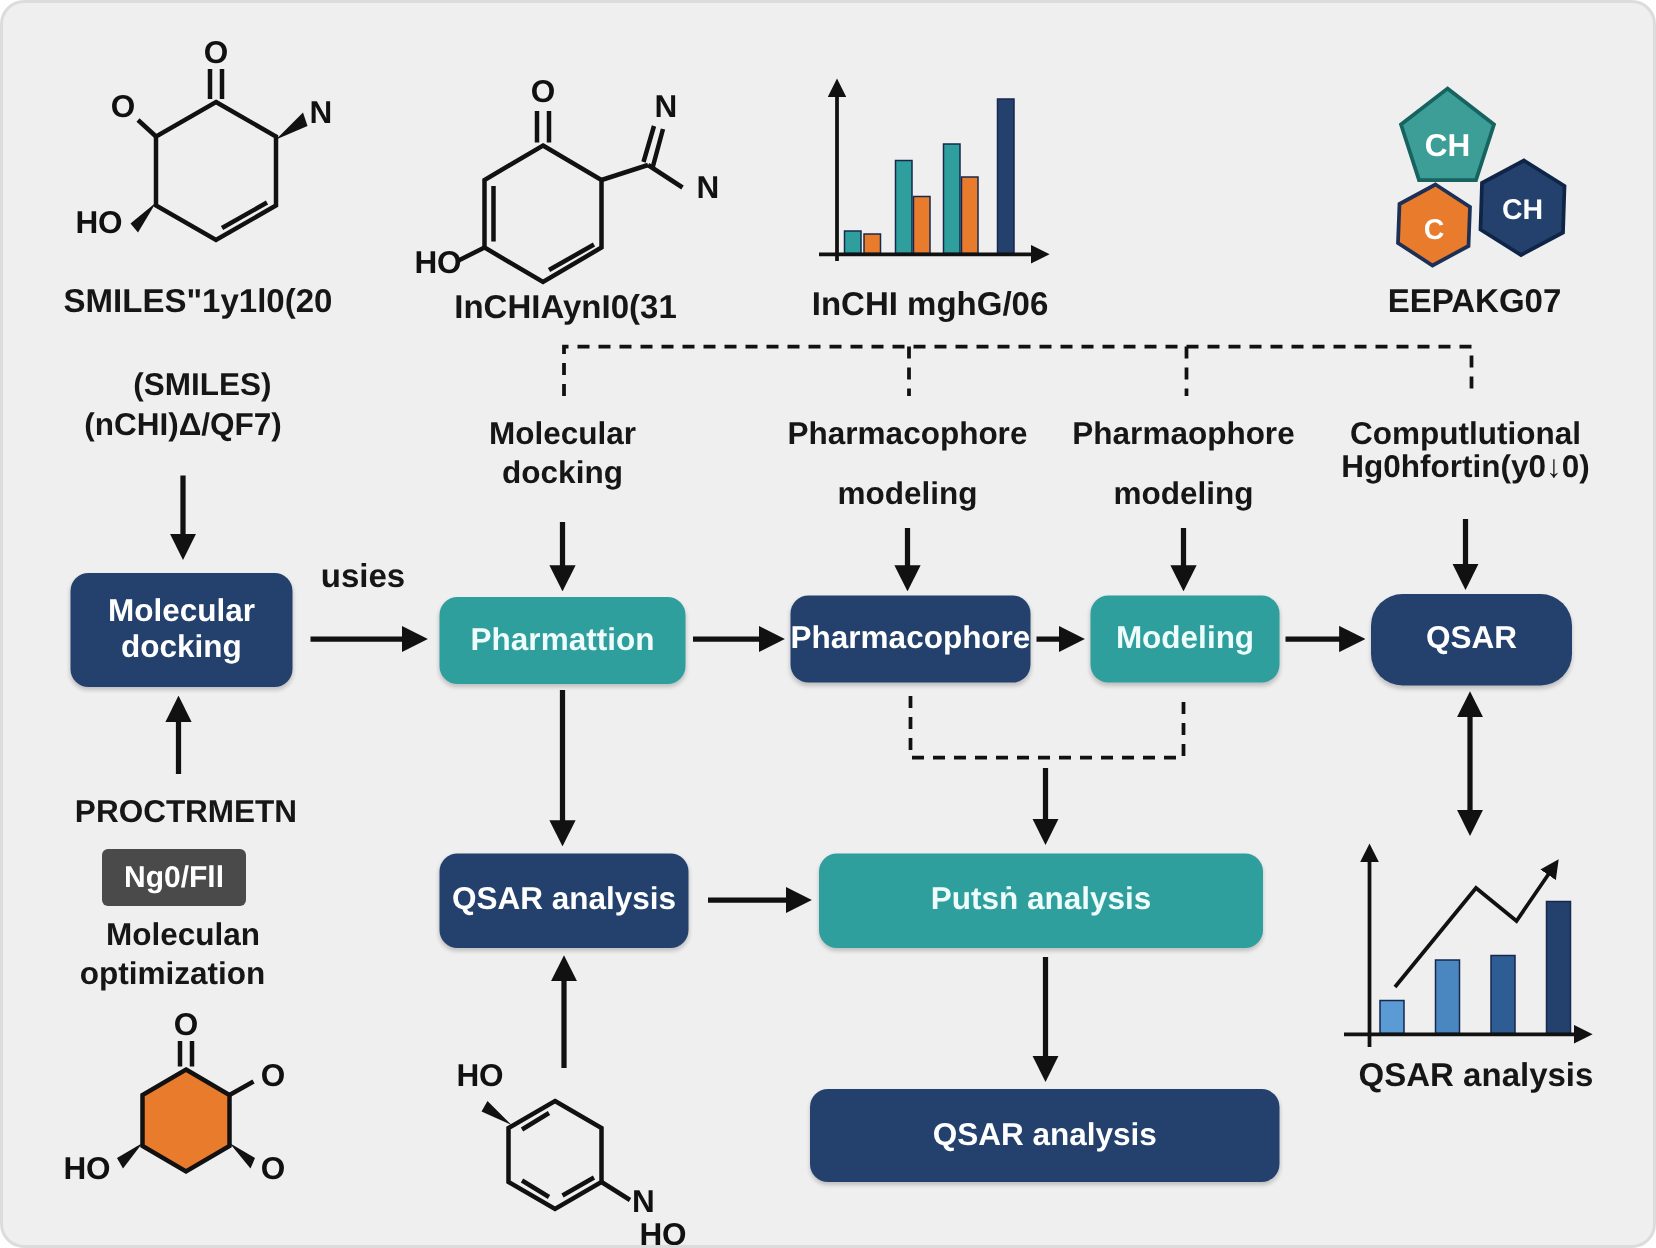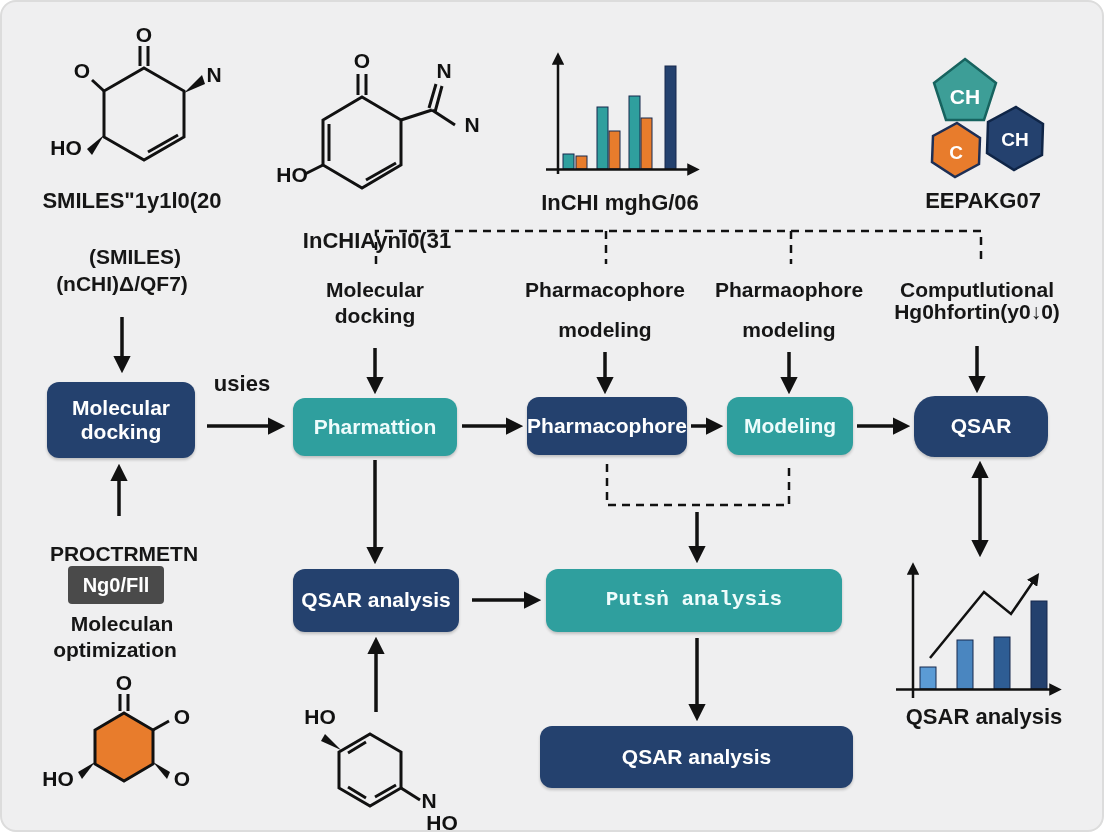--- a/index.html
+++ b/index.html
@@ -138,42 +138,42 @@
         </g>
     <g stroke="#111" stroke-width="2.5" fill="none">
       <path d="M911,696 L911,564" marker-end="url(#ah)"></path>
       <path d="M894,687.5 L1056,687.5" marker-end="url(#ah)"></path>
       <path d="M928,656 L982,590 L1009,612 L1035,574" marker-end="url(#ah)"></path>
     </g>
   </g>
 </svg>
 
 <div class="lbl big" style="left:130px;top:186px;">SMILESʺ1y1l0(20</div>
-<div class="lbl big" style="left:375px;top:190px;margin-top:36px;">InCHIAynI0(31</div>
+<div class="lbl big" style="left:375px;top:190px;">InCHIAynI0(31</div>
 <div class="lbl big" style="left:618px;top:188px;">InCHI mghG/06</div>
 <div class="lbl big" style="left:981px;top:186px;">EEPAKG07</div>
 
 <div class="lbl med" style="left:133px;top:243px;">(SMILES)</div>
 <div class="lbl med" style="left:120px;top:270px;">(nCHI)Δ/QF7)</div>
 
 <div class="lbl med" style="left:373px;top:276px;">Molecular</div>
 <div class="lbl med" style="left:373px;top:302px;">docking</div>
 
 <div class="lbl med" style="left:603px;top:276px;">Pharmacophore</div>
 <div class="lbl med" style="left:603px;top:316px;">modeling</div>
 
 <div class="lbl med" style="left:787px;top:276px;">Pharmaophore</div>
 <div class="lbl med" style="left:787px;top:316px;">modeling</div>
 
 <div class="lbl med" style="left:975px;top:276px;">Computlutional</div>
 <div class="lbl med" style="left:975px;top:298px;">Hg0hfortin(y0↓0)</div>
 
 <div class="lbl big" style="left:240px;top:369px;">usies</div>
 
-<div class="lbl med" style="left:122px;top:528px;font-weight:700;margin-top:12px;">PROCTRMETN</div>
+<div class="lbl med" style="left:122px;top:528px;font-weight:700;">PROCTRMETN</div>
 <div class="graybox" style="left:66px;top:564px;width:96px;height:38px;">
   <span>Ng0/Fll</span>
 </div>
 <div class="lbl med" style="left:120px;top:610px;">Moleculan</div>
 <div class="lbl med" style="left:113px;top:636px;">optimization</div>
 
 <div class="lbl big" style="left:982px;top:702px;">QSAR analysis</div>
 
 <div class="bx navy" style="left:45px;top:380px;width:148px;height:76px;">
   <span>Molecular</span>
@@ -187,20 +187,20 @@
 </div>
 <div class="bx teal" style="left:725px;top:395px;width:126px;height:58px;">
   <span>Modeling</span>
 </div>
 <div class="bx navy" style="left:912px;top:394px;width:134px;height:61px;border-radius:21px;">
   <span>QSAR</span>
 </div>
 <div class="bx navy" style="left:291px;top:567px;width:166px;height:63px;">
   <span>QSAR analysis</span>
 </div>
-<div class="bx teal" style="left:544px;top:567px;width:296px;height:63px;font-family:Liberation Mono, monospace;">
+<div class="bx teal" style="left:544px;top:567px;width:296px;height:63px;">
   <span>Putsṅ analysis</span>
 </div>
 <div class="bx navy" style="left:538px;top:724px;width:313px;height:62px;">
   <span>QSAR analysis</span>
 </div>
 
 </div>
 
 </body></html>

